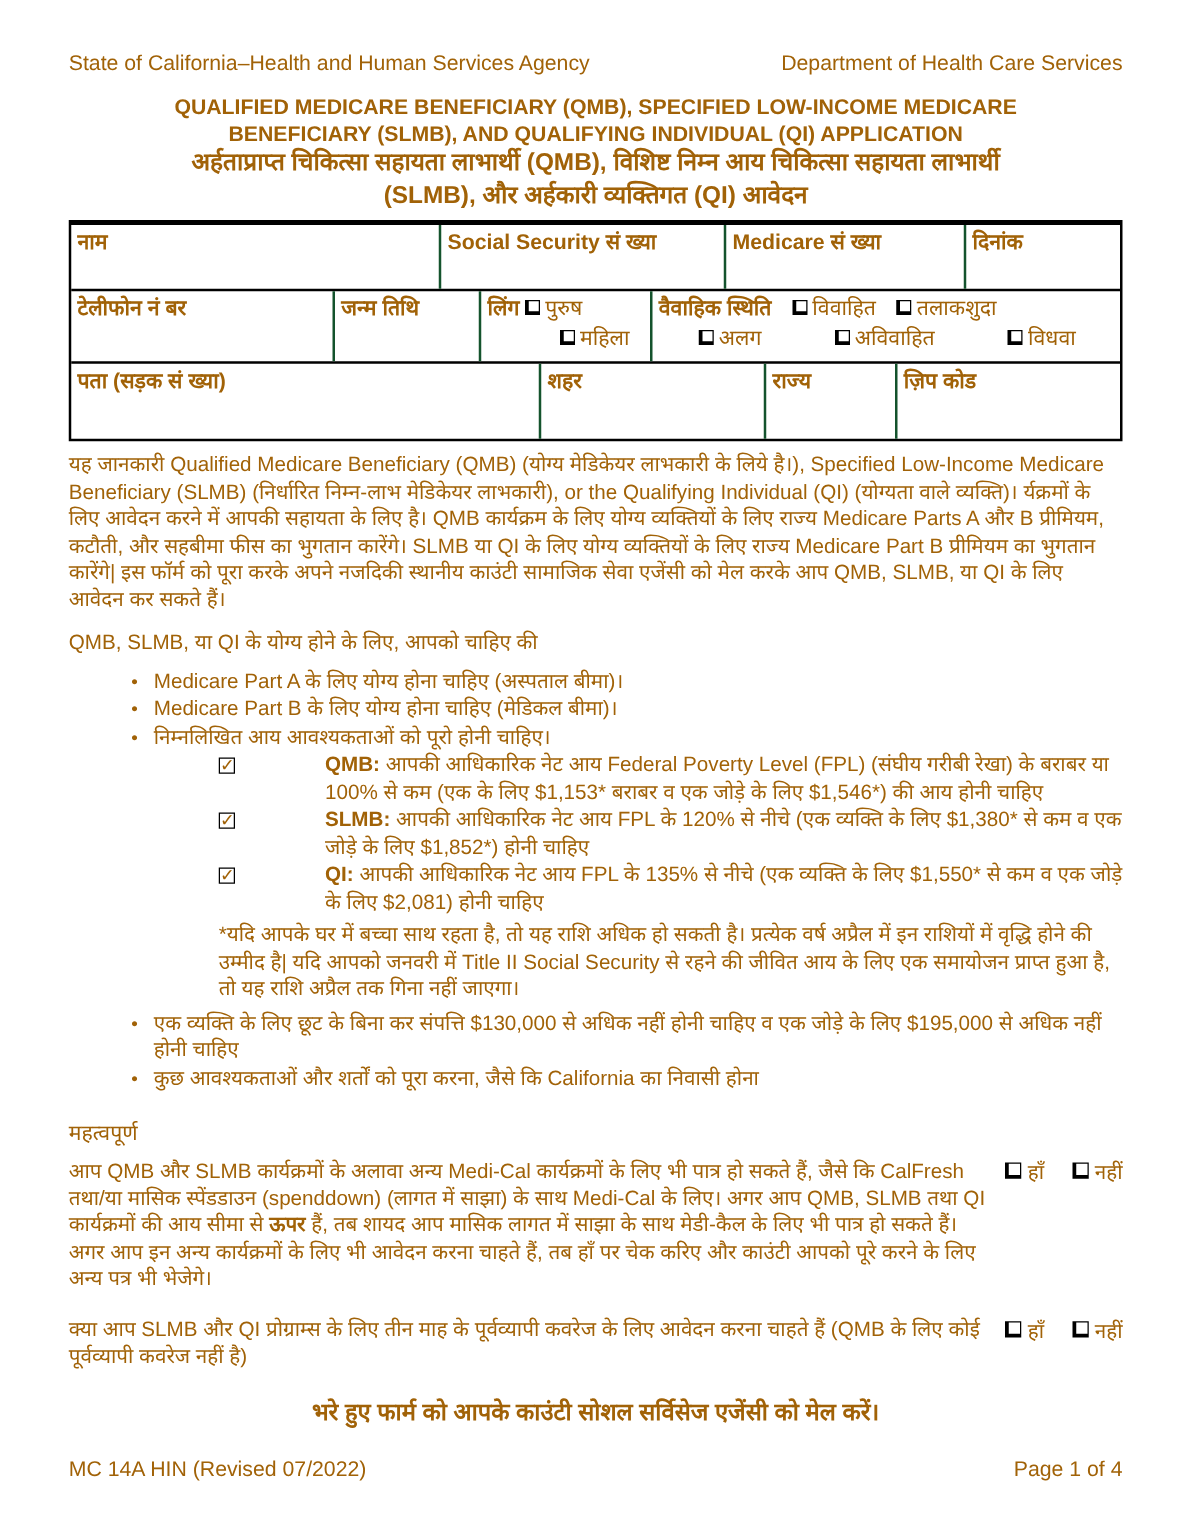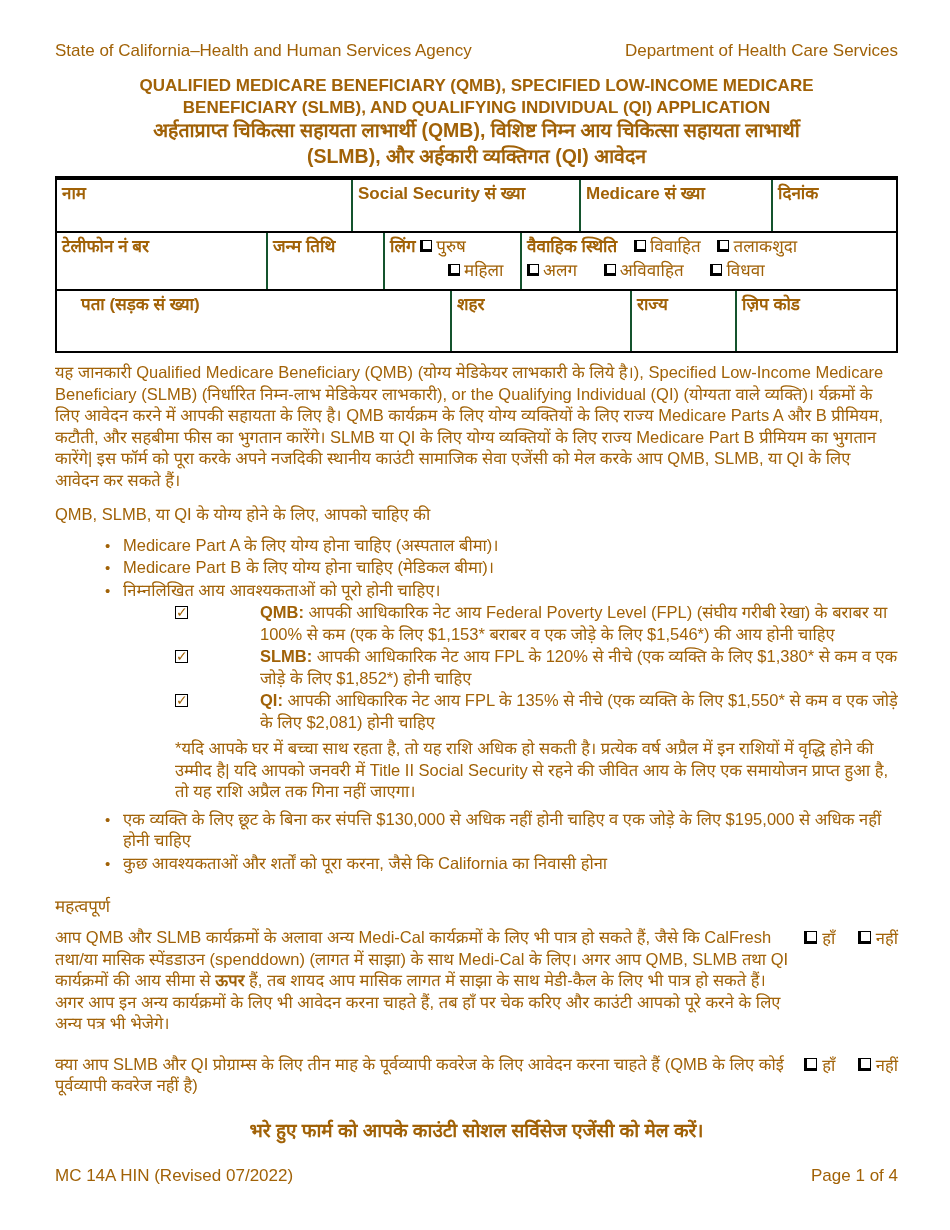--- a/index.html
+++ b/index.html
@@ -14,26 +14,26 @@
   .title .hi{font-size:19.5px;line-height:25.5px;}
   
   .tbl{margin-top:7px;border:2px solid #000;border-top-width:4px;}
   .trow{display:grid;border-bottom:2px solid #000;}
   .trow:last-child{border-bottom:none;}
   .tcell{border-right:2px solid #14532d;padding:2px 5px;box-sizing:border-box;
          font-size:17px;line-height:24px;font-weight:bold;overflow:hidden;}
   .tcell:last-child{border-right:none;}
   .r1{grid-template-columns:296px 228px 192px auto;height:51px;}
   .r2{grid-template-columns:211px 117px 137px auto;height:56px;}
-  .r3{grid-template-columns:376px 180px 105px auto;height:60px;padding-left:19px;}
+  .r3{grid-template-columns:376px 180px 105px auto;height:60px;}
   .opt{font-weight:normal;white-space:nowrap;}
   .cb{display:inline-block;width:8px;height:8px;border:1px solid #000;
       border-left-width:3px;border-bottom-width:3px;margin-right:4px;}
   .g2{padding-left:58px;}
-  .m2 .opt{margin-right:22px;}
+  .m2 .opt{margin-right:22px;margin-left:32px;}
   .mgap{margin-left:12px;}
   
   .bt{font-size:16.5px;line-height:21.5px;}
   .para1{margin-top:9px;}
   .intro{margin-top:13px;}
   .blist{margin-top:9px;}
   .bi{display:flex;padding-left:50px;margin-top:1px;}
   .bi .dot{width:18px;flex:none;font-size:15px;}
   .bi .btxt{flex:1;}
   .sub{display:flex;margin-left:120px;margin-top:1px;gap:45px;}

